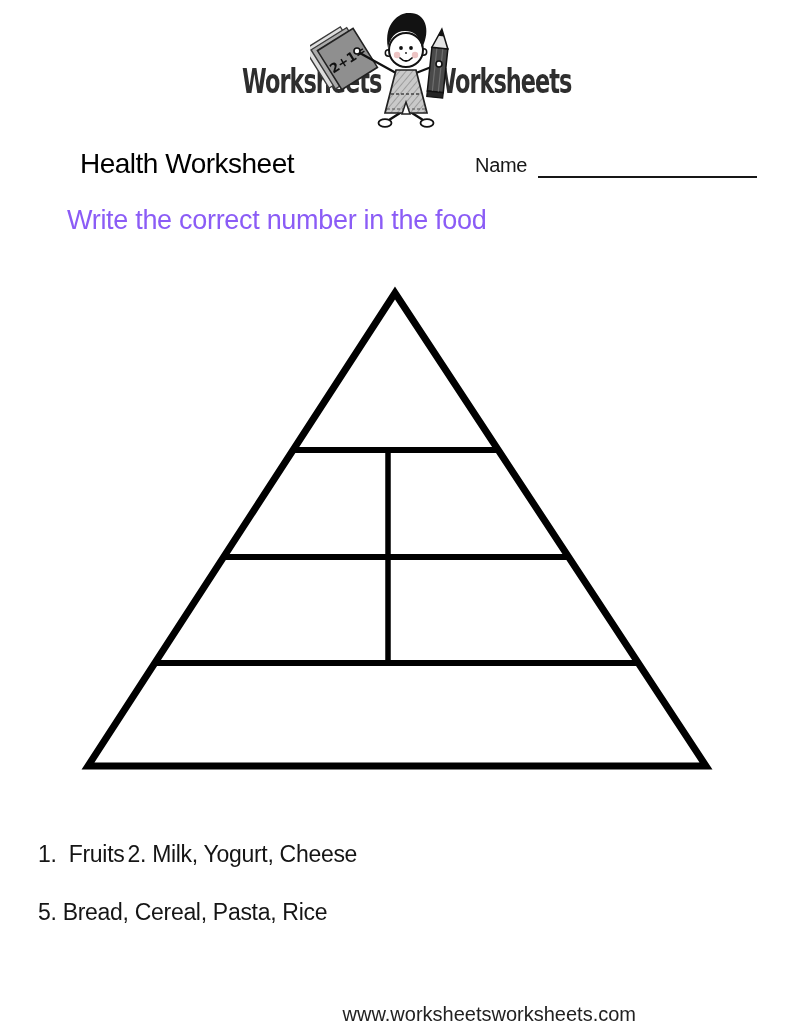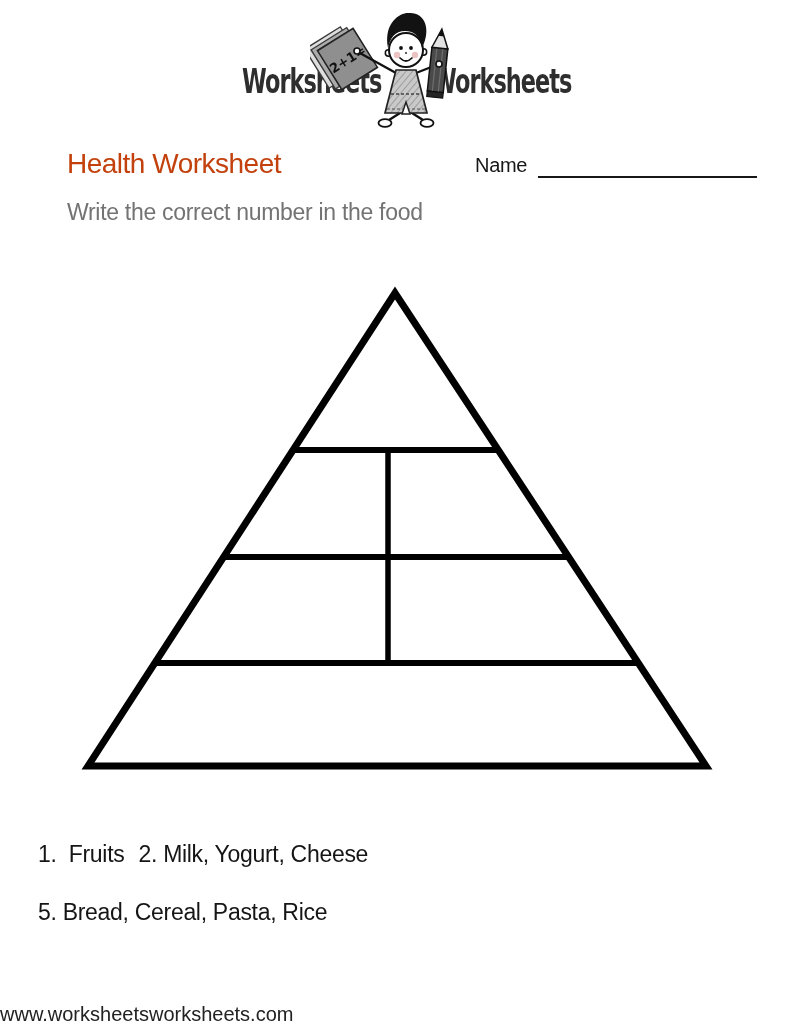--- a/index.html
+++ b/index.html
@@ -11,48 +11,48 @@
   .logo-word{
     position:absolute;top:64px;font-family:"DejaVu Sans",sans-serif;
     font-weight:bold;font-size:34px;line-height:1;letter-spacing:-1.5px;
     color:#2e2e2e;transform:scaleX(0.66);transform-origin:left top;white-space:nowrap;
   }
   .logo-word.left{left:242px;}
   .logo-word.right{left:432px;}
   .mascot{position:absolute;left:310px;top:6px;width:160px;height:130px;}
   
   .page-title{
-    position:absolute;left:67px;top:150px;font-size:28px;line-height:28px;
-    letter-spacing:-0.5px;color:#c2410c;white-space:nowrap;
+    position:absolute;left:80px;top:150px;font-size:28px;line-height:28px;
+    letter-spacing:-0.5px;color:#000000;white-space:nowrap;
   }
   .name-label{
     position:absolute;left:475px;top:152px;font-size:20px;line-height:26px;
     letter-spacing:-0.3px;color:#171717;
   }
   .name-line{
     position:absolute;left:538px;top:176px;width:219px;height:0;
     border-top:2px solid #171717;
   }
   
   .instruction{
-    position:absolute;left:67px;top:196px;font-size:23px;line-height:33.5px;
-    letter-spacing:-0.3px;color:#737373;
+    position:absolute;left:67px;top:204px;font-size:27px;line-height:33.5px;
+    letter-spacing:-0.3px;color:#8b5cf6;
   }
   
   .pyramid-figure{position:absolute;left:70px;top:282px;width:650px;height:495px;}
   
   .word-bank-row{
-    position:absolute;left:38px;display:flex;gap:14px;font-size:23px;
+    position:absolute;left:38px;display:flex;gap:3px;font-size:23px;
     letter-spacing:-0.3px;line-height:30px;color:#151515;white-space:pre;
   }
   .word-bank-row.row1{top:839px;}
   .word-bank-row.row2{top:897px;gap:17px;}
   
   .footer-url{
-    position:absolute;left:0;top:1002px;width:636px;text-align:left;
+    position:absolute;left:0;top:1002px;width:636px;text-align:right;
     font-size:20px;line-height:24px;color:#222222;
   }
 </style>
 </head>
 <body>
 
 <div class="logo-word left">Worksheets</div>
 <div class="logo-word right">Worksheets</div>
 
 <svg class="mascot" viewBox="0 0 160 130" xmlns="http://www.w3.org/2000/svg">

